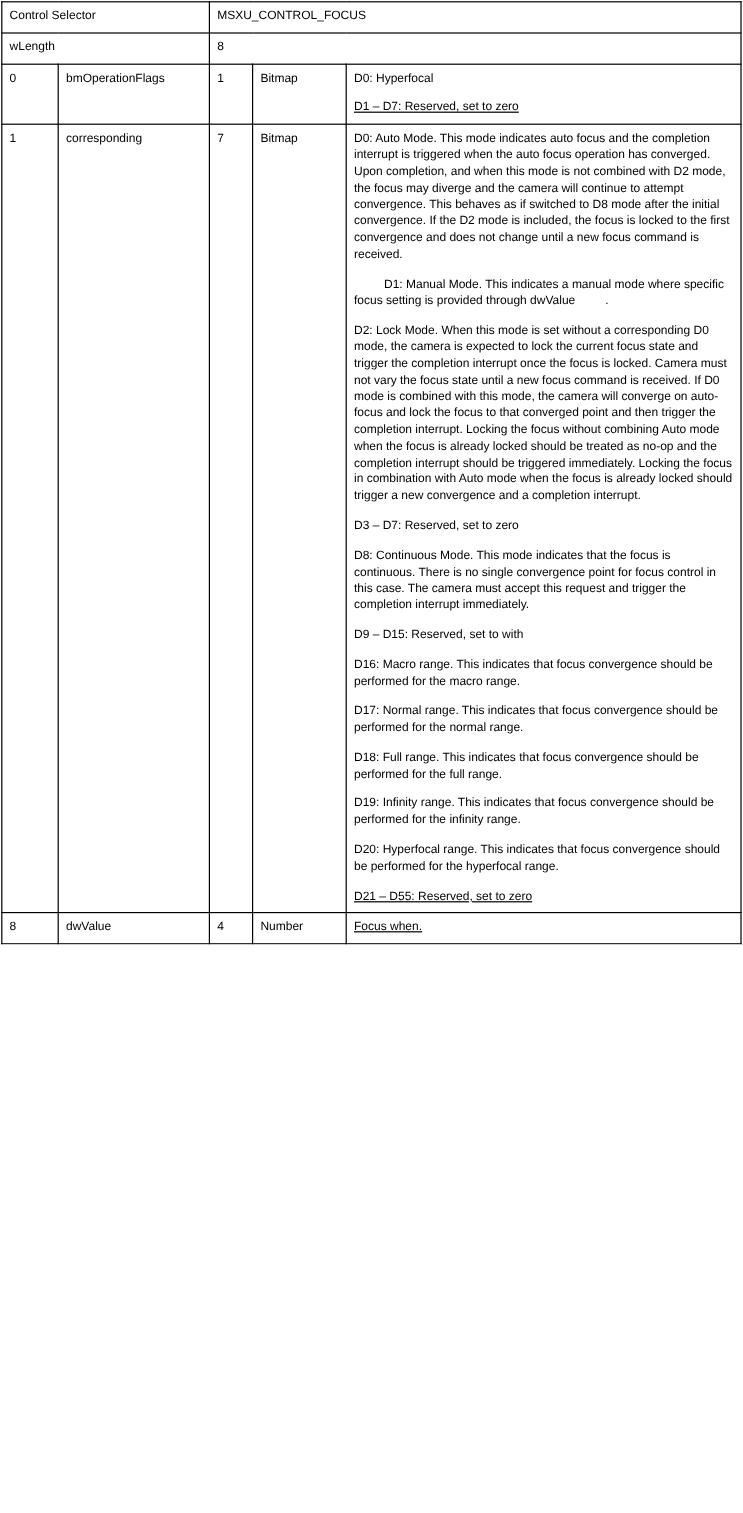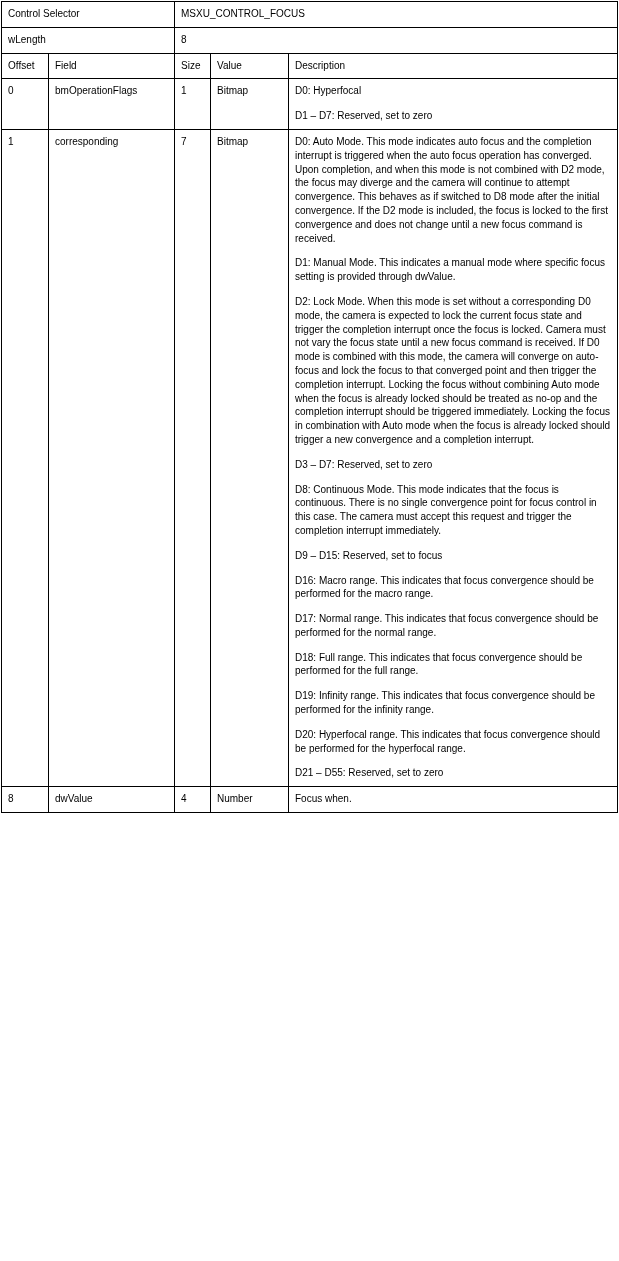--- a/index.html
+++ b/index.html
@@ -39,22 +39,23 @@
 
   .label-cell { width: 176px; }
 
   b, .bold { font-weight: normal; }
 
   p.para {
     margin: 0 0 11px 0;
   }
   p.para:last-child {
     margin-bottom: 0;
+    text-decoration: underline;
   }
-  .nowrap-inline { display: inline; }
+  .nowrap-inline { display: inline; margin-left: 25px; }
 </style>
 </head>
 <body>
 
 <div class="doc">
   <table class="spec">
     <colgroup>
       <col class="col-offset">
       <col class="col-field">
       <col class="col-size">
@@ -64,27 +65,20 @@
     <tbody>
       <tr>
         <td colspan="2" class="label-cell">Control Selector</td>
         <td colspan="3">MSXU_CONTROL_FOCUS</td>
       </tr>
       <tr>
         <td colspan="2" class="label-cell bold">wLength</td>
         <td colspan="3">8</td>
       </tr>
 
-      <tr>
-        <td>Offset</td>
-        <td>Field</td>
-        <td>Size</td>
-        <td>Value</td>
-        <td>Description</td>
-      </tr>
 
       <tr>
         <td>0</td>
         <td class="bold">bmOperationFlags</td>
         <td>1</td>
         <td>Bitmap</td>
         <td>
           <p class="para">D0: Hyperfocal</p>
           <p class="para">D1 – D7: Reserved, set to zero</p>
         </td>
@@ -94,21 +88,21 @@
         <td>1</td>
         <td class="bold">corresponding</td>
         <td>7</td>
         <td>Bitmap</td>
         <td>
           <p class="para">D0: Auto Mode. This mode indicates auto focus and the completion interrupt is triggered when the auto focus operation has converged. Upon completion, and when this mode is not combined with D2 mode, the focus may diverge and the camera will continue to attempt convergence. This behaves as if switched to D8 mode after the initial convergence. If the D2 mode is included, the focus is locked to the first convergence and does not change until a new focus command is received.</p>
           <p class="para"><span class="nowrap-inline">D1: Manual Mode. This indicates a manual mode where specific focus setting is provided through </span><b>dwValue</b><span class="nowrap-inline">.</span></p>
           <p class="para">D2: Lock Mode. When this mode is set without a corresponding D0 mode, the camera is expected to lock the current focus state and trigger the completion interrupt once the focus is locked. Camera must not vary the focus state until a new focus command is received. If D0 mode is combined with this mode, the camera will converge on auto-focus and lock the focus to that converged point and then trigger the completion interrupt. Locking the focus without combining Auto mode when the focus is already locked should be treated as no-op and the completion interrupt should be triggered immediately. Locking the focus in combination with Auto mode when the focus is already locked should trigger a new convergence and a completion interrupt.</p>
           <p class="para">D3 – D7: Reserved, set to zero</p>
           <p class="para">D8: Continuous Mode. This mode indicates that the focus is continuous. There is no single convergence point for focus control in this case. The camera must accept this request and trigger the completion interrupt immediately.</p>
-          <p class="para">D9 – D15: Reserved, set to focus</p>
+          <p class="para">D9 – D15: Reserved, set to with</p>
           <p class="para">D16: Macro range. This indicates that focus convergence should be performed for the macro range.</p>
           <p class="para">D17: Normal range. This indicates that focus convergence should be performed for the normal range.</p>
           <p class="para">D18: Full range. This indicates that focus convergence should be performed for the full range.</p>
           <p class="para">D19: Infinity range. This indicates that focus convergence should be performed for the infinity range.</p>
           <p class="para">D20: Hyperfocal range. This indicates that focus convergence should be performed for the hyperfocal range.</p>
           <p class="para">D21 – D55: Reserved, set to zero</p>
         </td>
       </tr>
 
       <tr>

